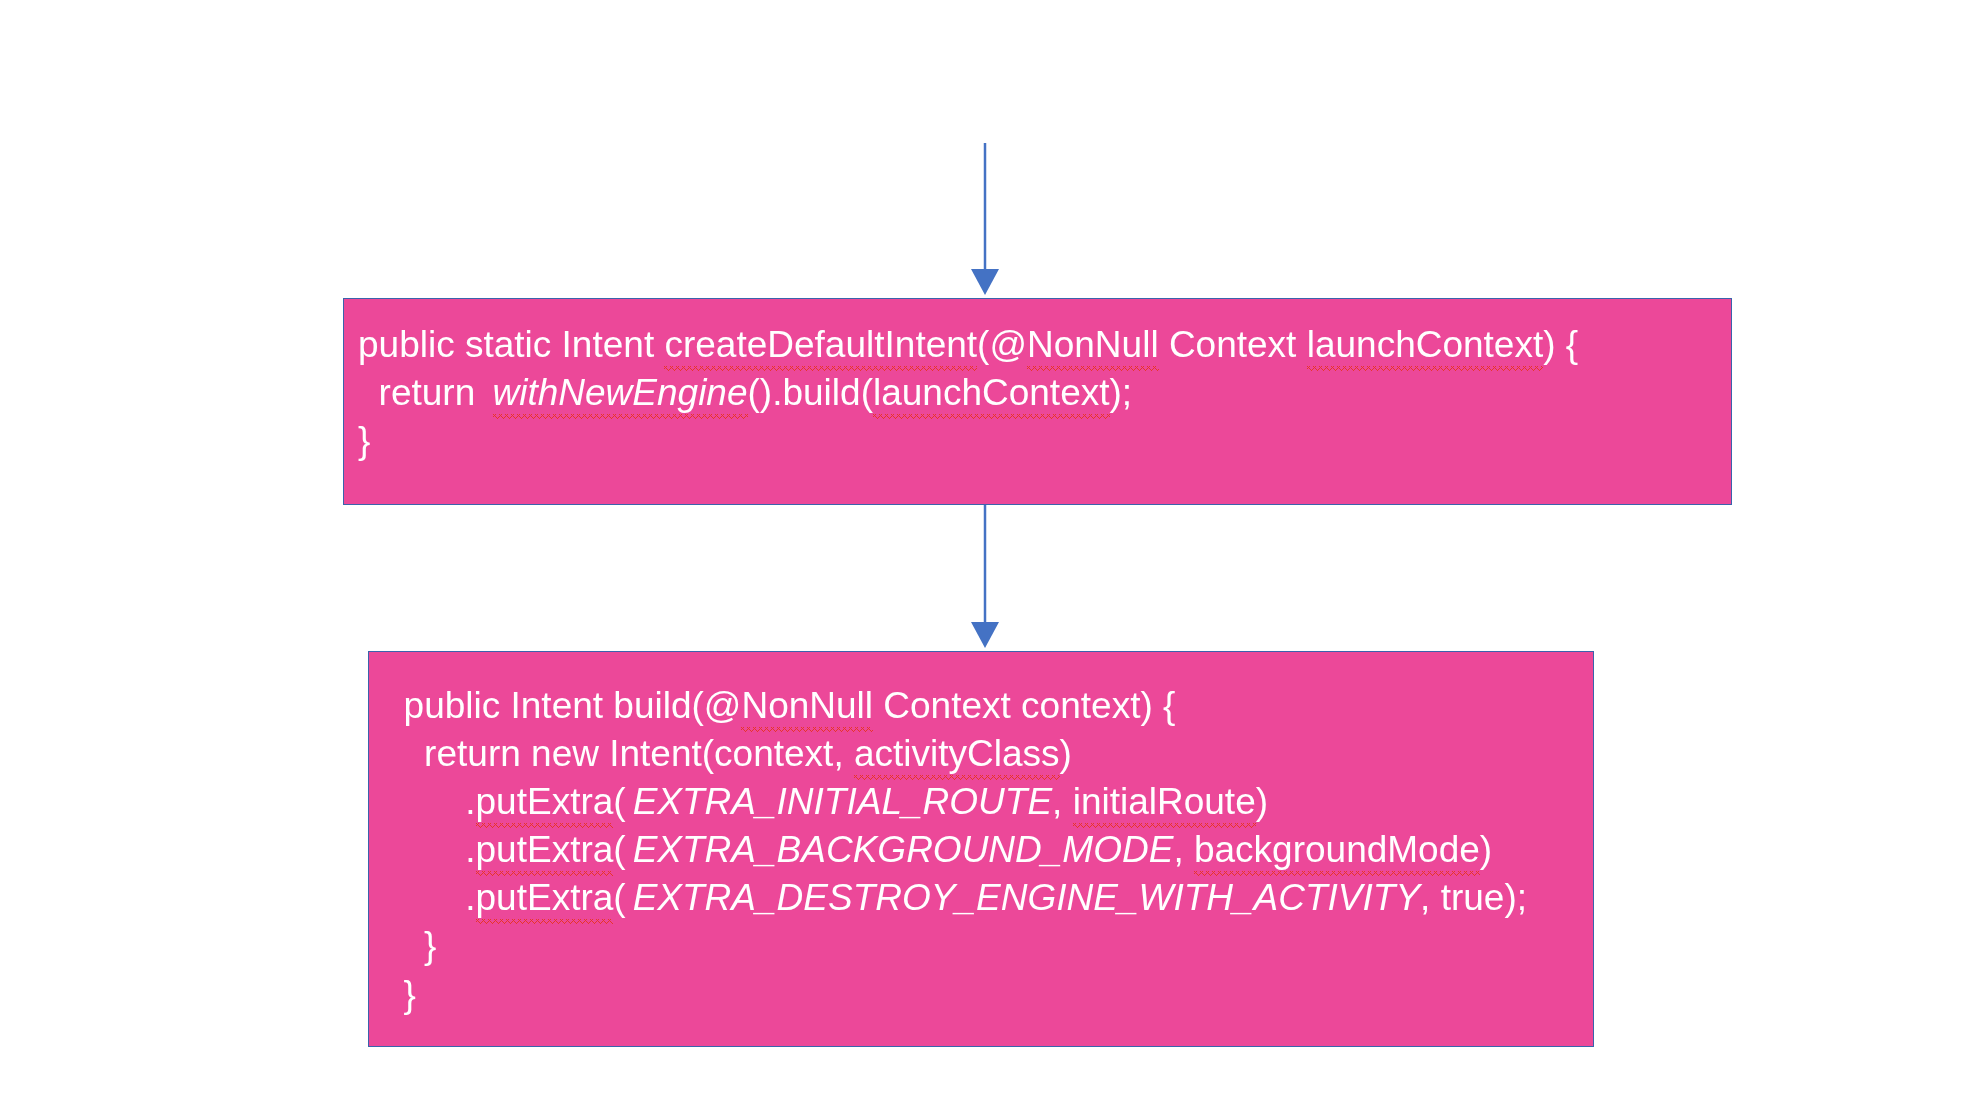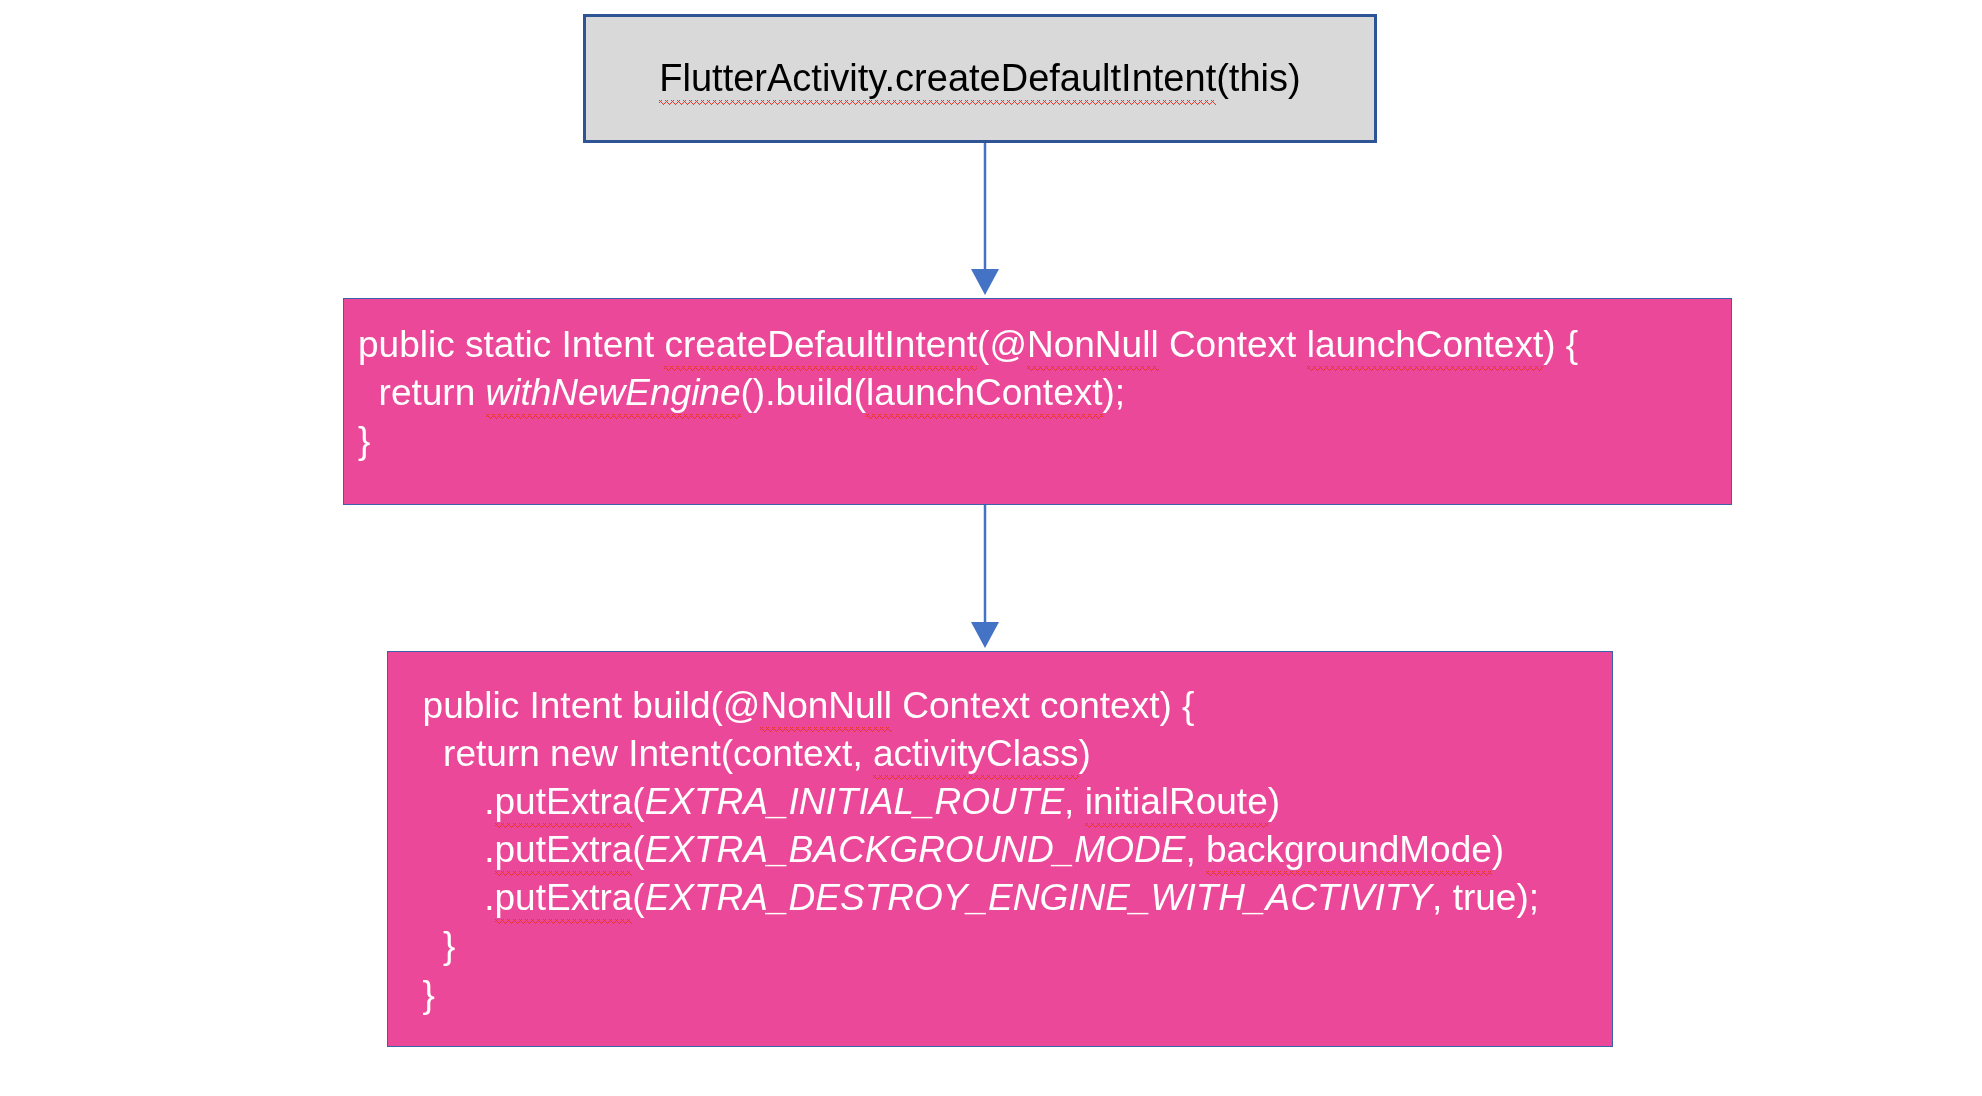--- a/index.html
+++ b/index.html
@@ -51,34 +51,34 @@
   }
 
   .node-createdefault {
     left: 343px;
     top: 298px;
     width: 1389px;
     height: 207px;
   }
 
   .node-build {
-    left: 387px;
+    left: 368px;
     top: 651px;
     width: 1226px;
     height: 396px;
     padding-top: 30px;
   }
 
   .code-line {
     display: block;
     padding-left: 14px;
   }
 
   
-  .it { font-style: italic; }
+  .it { font-style: italic; margin-left: 7px; }
 
   
   .sq {
     position: relative;
     display: inline-block;
   }
   .sq::after {
     content: "";
     position: absolute;
     left: 0;
@@ -100,23 +100,20 @@
     overflow: visible;
   }
   .conn-1 { left: 955px; top: 143px; width: 60px; height: 156px; }
   .conn-2 { left: 955px; top: 505px; width: 60px; height: 147px; }
 </style>
 </head>
 <body>
 
 <div class="canvas">
 
-  <div class="node node-entry">
-    <span class="sq">FlutterActivity.createDefaultIntent</span><span>(this)</span>
-  </div>
 
   <svg class="connector conn-1" viewBox="0 0 60 156">
     <line x1="30" y1="0" x2="30" y2="134" stroke="#4472c4" stroke-width="2.5"></line>
     <polygon points="30,152 16,126 44,126" fill="#4472c4"></polygon>
   </svg>
 
   <div class="node node-code node-createdefault"><span class="code-line"><span>public static Intent </span><span class="sq">createDefaultIntent</span><span>(@</span><span class="sq">NonNull</span><span> Context </span><span class="sq">launchContext</span><span>) {</span></span><span class="code-line"><span>  return </span><span class="it sq">withNewEngine</span><span>().build(</span><span class="sq">launchContext</span><span>);</span></span><span class="code-line"><span>}</span></span></div>
 
   <svg class="connector conn-2" viewBox="0 0 60 147">
     <line x1="30" y1="0" x2="30" y2="125" stroke="#4472c4" stroke-width="2.5"></line>

